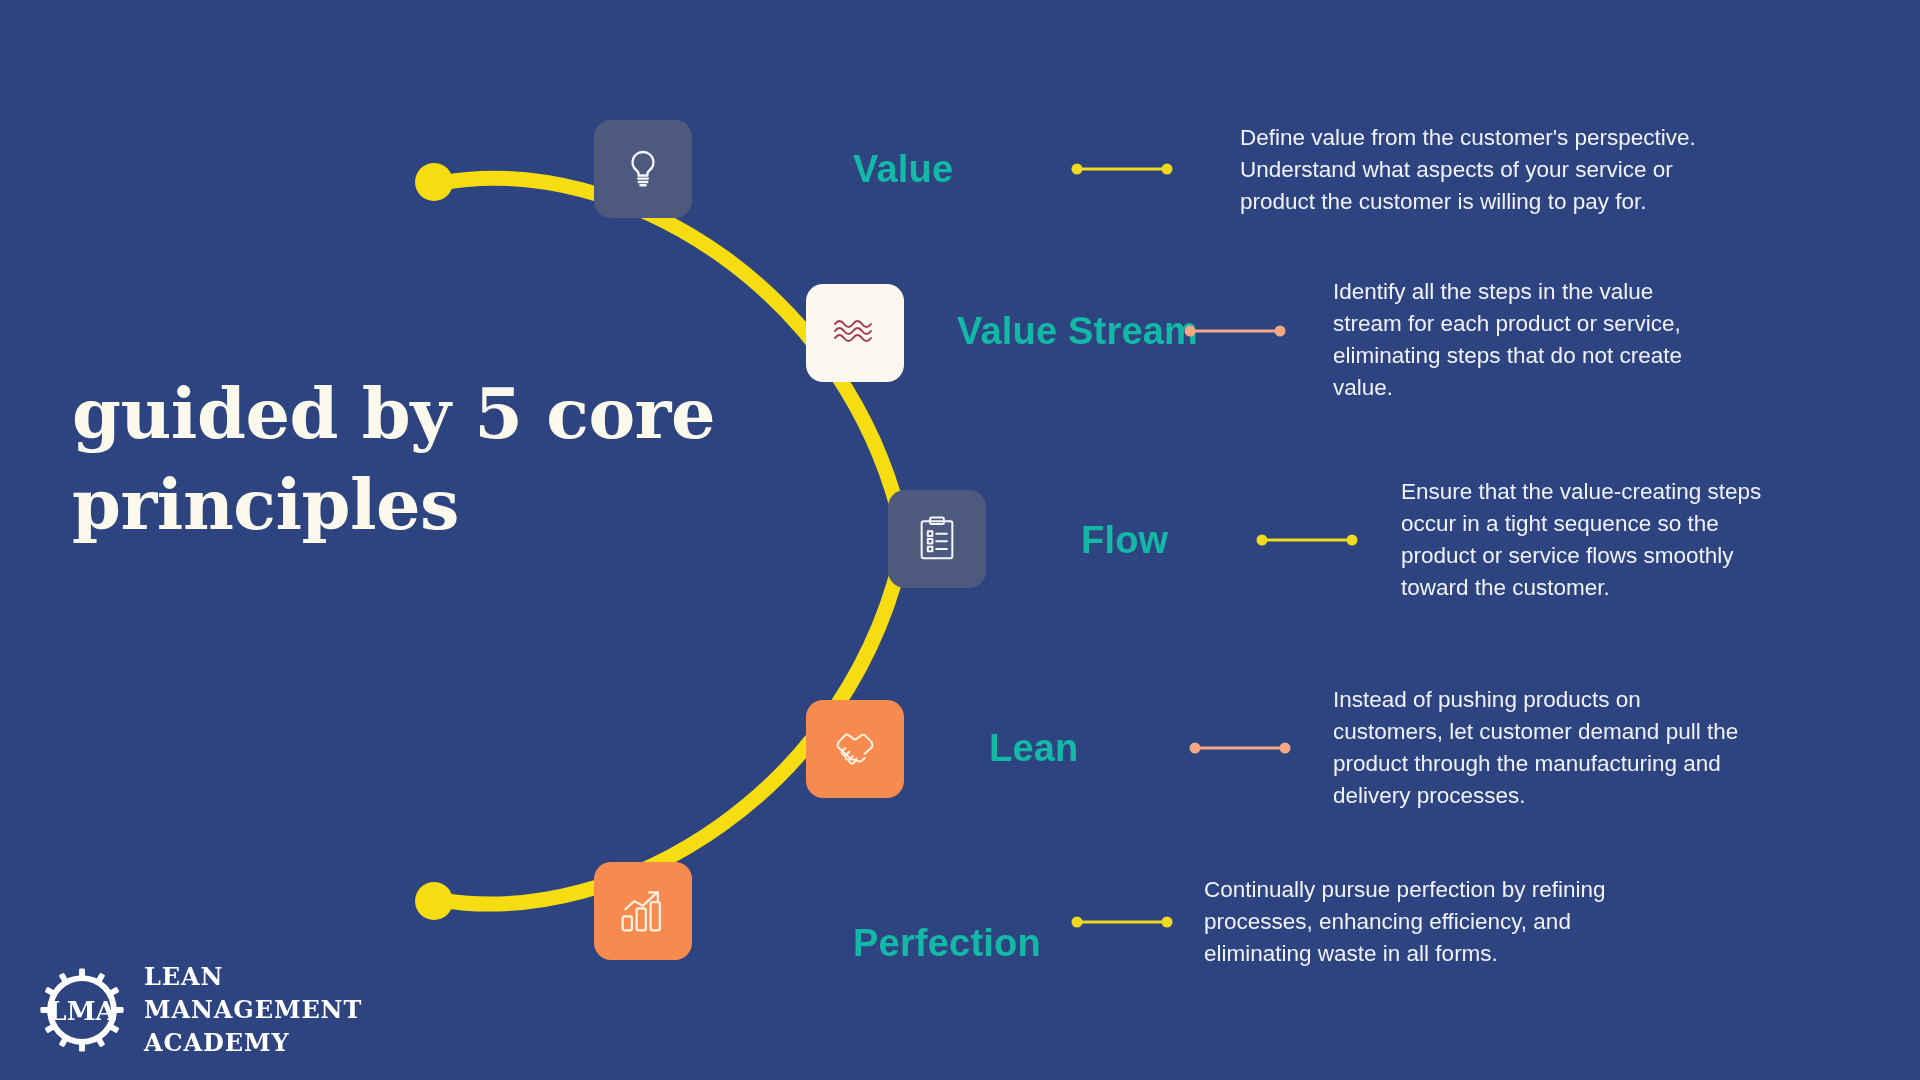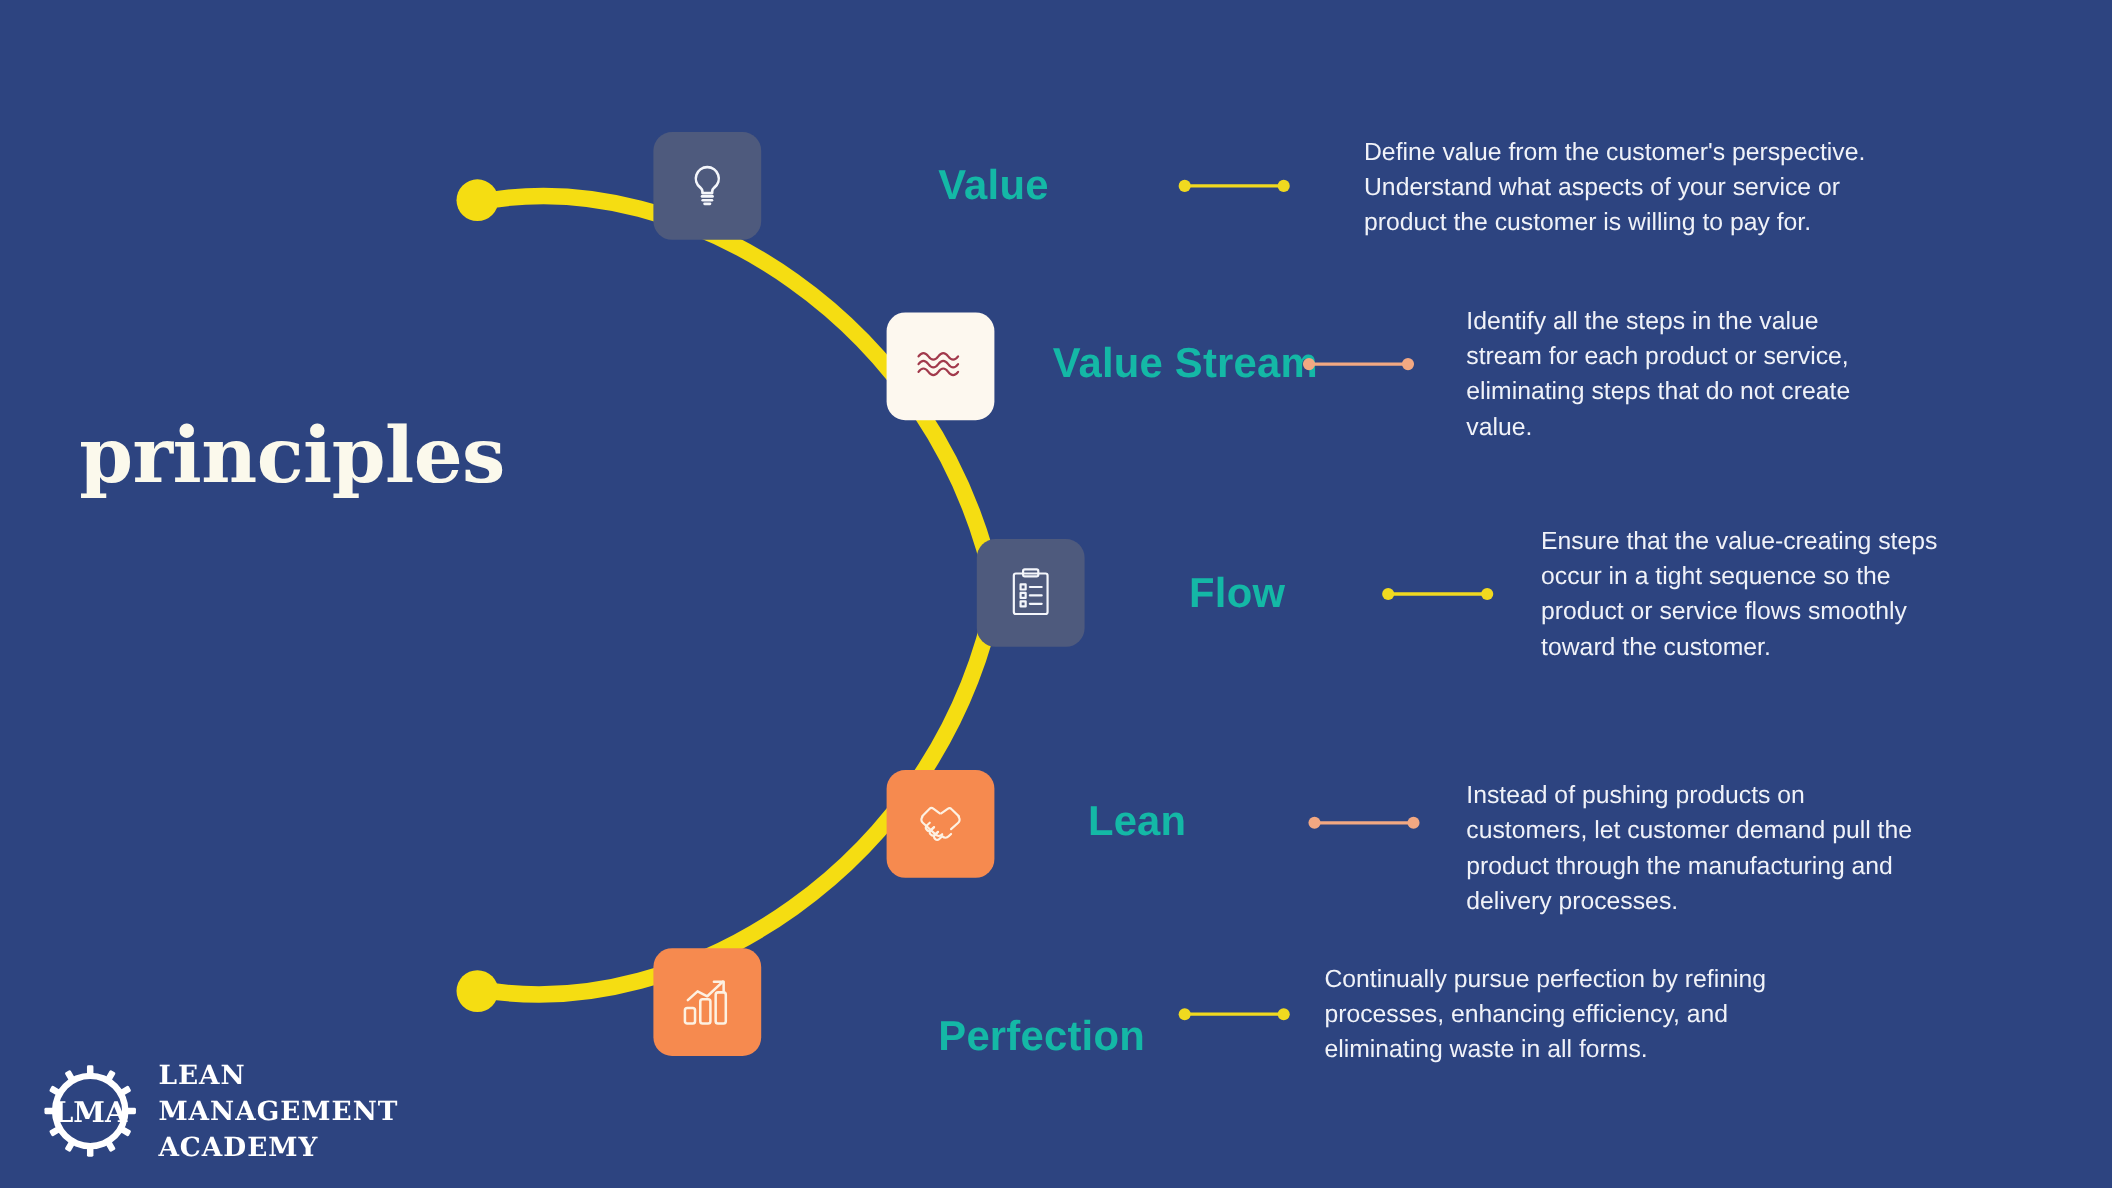--- a/index.html
+++ b/index.html
@@ -144,20 +144,21 @@
 
   <svg id="arc-svg" viewBox="0 0 1920 1080" preserveAspectRatio="none">
     <path d="M 440 183
              C 620 150, 855 290, 905 540
              C 855 790, 620 930, 440 900" fill="none" stroke="#f5dd12" stroke-width="15" stroke-linecap="round"></path>
     <circle cx="434" cy="182" r="19" fill="#f5dd12"></circle>
     <circle cx="434" cy="901" r="19" fill="#f5dd12"></circle>
   </svg>
 
   <div id="headline">
+    <div>guided by 5 core</div>
     <div>principles</div>
   </div>
 
   <div class="icon-tile slate" style="left:594px; top:120px;">
     <span>
       <svg width="46" height="46" viewBox="0 0 24 24" fill="none" stroke="#f4f6fb" stroke-width="1.25" stroke-linecap="round" stroke-linejoin="round">
         <path d="M12 3.1a5.4 5.4 0 0 0-3.3 9.7c.6.5 1 1.2 1 2v.6h4.6v-.6c0-.8.4-1.5 1-2A5.4 5.4 0 0 0 12 3.1z"></path>
         <line x1="9.5" y1="17" x2="14.5" y2="17"></line>
         <line x1="9.8" y1="18.8" x2="14.2" y2="18.8"></line>
         <path d="M10.7 20.5h2.6"></path>
@@ -247,21 +248,21 @@
     <div class="row-body" style="left:1401px; top:540px; width:368px;">Ensure that the value-creating steps occur in a tight sequence so the product or service flows smoothly toward the customer.</div>
   </div>
 
   <div class="row">
     <div class="row-title" style="left:989px; top:748px;">Lean</div>
     <div class="connector" style="left:1195px; top:748px; width:90px;">
       <span class="bar" style="background:#f2a882;"></span>
       <span class="dot left" style="background:#f2a882;"></span>
       <span class="dot right" style="background:#f2a882;"></span>
     </div>
-    <div class="row-body" style="left:1333px; top:748px; width:420px;margin-top:23px;">Instead of pushing products on customers, let customer demand pull the product through the manufacturing and delivery processes.</div>
+    <div class="row-body" style="left:1333px; top:748px; width:420px;">Instead of pushing products on customers, let customer demand pull the product through the manufacturing and delivery processes.</div>
   </div>
 
   <div class="row">
     <div class="row-title" style="left:853px; top:922px;margin-top:21px;">Perfection</div>
     <div class="connector" style="left:1077px; top:922px; width:90px;">
       <span class="bar" style="background:#f0d91f;"></span>
       <span class="dot left" style="background:#f0d91f;"></span>
       <span class="dot right" style="background:#f0d91f;"></span>
     </div>
     <div class="row-body" style="left:1204px; top:922px; width:440px;">Continually pursue perfection by refining processes, enhancing efficiency, and eliminating waste in all forms.</div>

